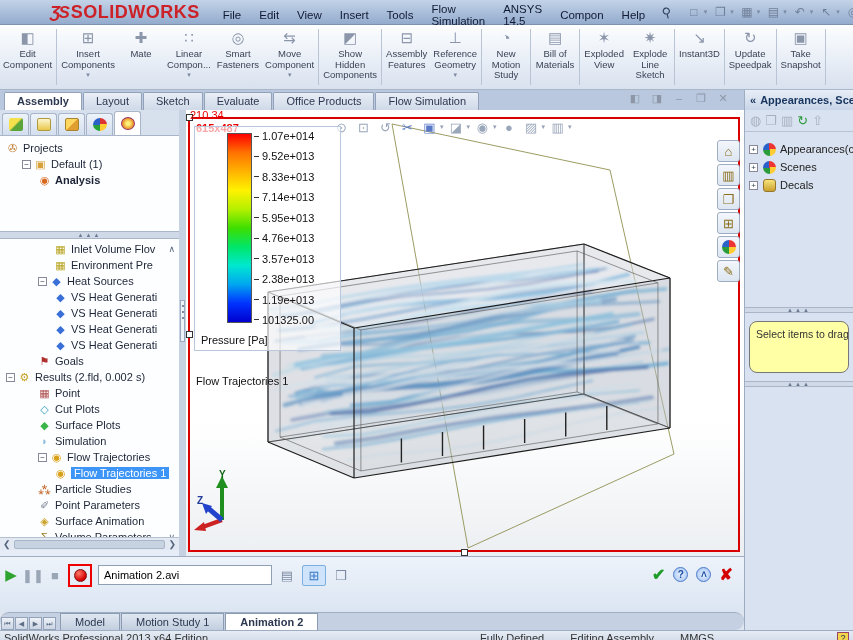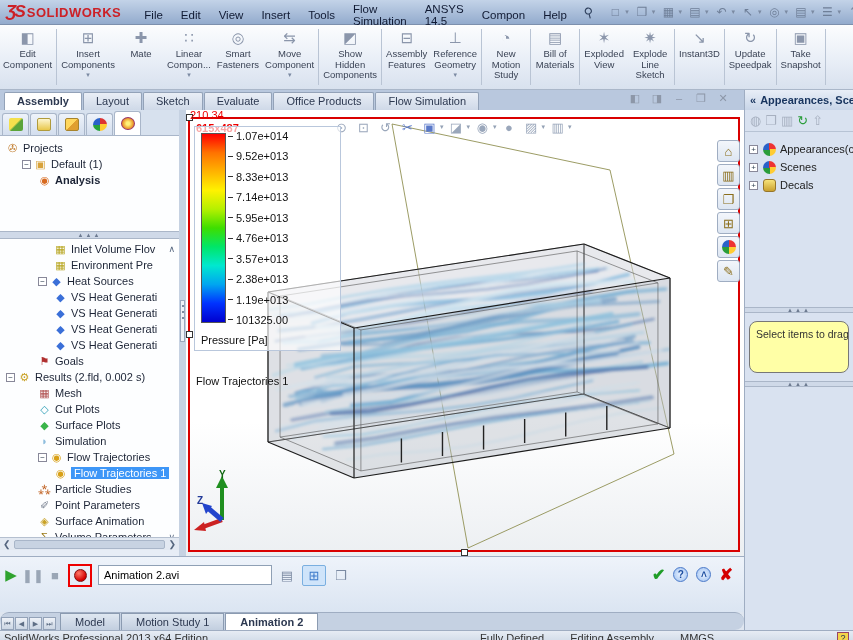--- a/index.html
+++ b/index.html
@@ -2,24 +2,24 @@
 <html><head>
 <meta charset="utf-8">
 <style>
   * { margin:0; padding:0; box-sizing:border-box; }
   html,body { width:853px; height:640px; overflow:hidden; }
   body { font-family:"Liberation Sans", sans-serif; font-size:11px; color:#222; }
   .app { position:relative; width:853px; height:640px; background:#dfe6f0; overflow:hidden; }
 
   
   .menubar { position:absolute; left:0; top:0; width:853px; height:25px;
-    background:linear-gradient(#c3d3e8,#93abcd); display:flex; align-items:center; border-bottom:1px solid #7d90ad;}
+    background:linear-gradient(#c3d3e8,#93abcd); display:flex; align-items:center; border-bottom:1px solid #7d90ad;padding-left:44px;}
   .logo { display:flex; align-items:baseline; gap:3px; padding:0 14px 0 6px; }
   .logo-glyph { color:#cc2127; font-weight:bold; font-style:italic; font-size:17px; letter-spacing:-2px;}
-  .logo-text { color:#cc2127; font-weight:bold; font-size:13px; letter-spacing:.5px;}
+  .logo-text { color:#cc2127; font-weight:bold; font-size:18px; letter-spacing:.5px;}
   .menus { display:flex; height:100%; align-items:center; }
   .menu-item { padding:0 9px; color:#101a33; font-size:11.5px; height:100%; display:flex; align-items:center; cursor:default;margin-top:6px;}
   .search-glyph { font-size:13px; color:#30415e; margin:0 8px; transform:rotate(-15deg);}
   .qbar { display:flex; align-items:center; gap:2px; margin-left:4px;}
   .qb { width:20px; height:19px; display:flex; align-items:center; justify-content:center;
         color:#6f7f98; font-size:12px; border:1px solid transparent; border-radius:2px;}
   .qb-arrow { font-size:7px; color:#7b8aa2; margin:0 1px 0 -2px;}
 
   
   .ribbon { position:absolute; left:0; top:25px; width:853px; height:65px;
@@ -70,21 +70,21 @@
   .v-handle i { display:block; width:2px; height:2px; background:#7a8aa0; margin:4px auto 0; }
 
   
   .viewport { position:absolute; left:186px; top:110px; width:558px; height:446px;
     background:linear-gradient(#ffffff 70%, #eceff2); overflow:hidden; }
   .rec-border { position:absolute; left:2px; top:7px; width:552px; height:435px; border:2px solid #d90000; }
   .rec-handle { position:absolute; width:7px; height:7px; background:#fff; border:1px solid #333; }
   .ov-coord { position:absolute; left:4px; top:-1px; color:#e00; font-size:11px; font-weight:normal;}
   .ov-dims  { position:absolute; left:10px; top:12px; color:#e00; font-size:11px; font-weight:bold;}
   .legend { position:absolute; left:8px; top:16px; width:147px; border:1px solid #b9c7dc; background:rgba(255,255,255,.65); padding:6px 4px 4px 6px;}
-  .legend-body { display:flex; }
+  .legend-body { display:flex;margin-left:26px; }
   .cbar { width:25px; height:190px; border:1px solid #555; }
   .cvals { display:flex; flex-direction:column; justify-content:space-between; height:196px; margin:-3px 0 0 2px;}
   .cval { display:flex; align-items:center; font-size:11px; color:#111; }
   .cval i { width:5px; height:1px; background:#333; margin-right:3px;}
   .legend-unit { font-size:11px; color:#111; margin-top:8px;}
   .legend-plot { position:absolute; left:10px; top:265px; font-size:11px; color:#111;}
   .hud { position:absolute; left:146px; top:8px; display:flex; gap:3px; align-items:center;}
   .hud-btn { width:19px; height:18px; display:flex; align-items:center; justify-content:center;
     color:#9aa7bb; font-size:13px;}
   .hud-btn.col { color:#5a79c9; }
@@ -377,21 +377,21 @@
           <span class="ticon" style="color: rgb(176, 48, 48);">⚑</span>
           <span class="tlabel">Goals</span>
         </div>
         <div class="tree-row" style="padding-left: 6px;">
           <span class="exp">−</span>
           <span class="ticon" style="color: rgb(201, 162, 39);">⚙</span>
           <span class="tlabel">Results (2.fld, 0.002 s)</span>
         </div>
         <div class="tree-row" style="padding-left: 38px;">
           <span class="ticon" style="color: rgb(176, 80, 80);">▦</span>
-          <span class="tlabel">Mesh</span>
+          <span class="tlabel">Point</span>
         </div>
         <div class="tree-row" style="padding-left: 38px;">
           <span class="ticon" style="color: rgb(42, 157, 181);">◇</span>
           <span class="tlabel">Cut Plots</span>
         </div>
         <div class="tree-row" style="padding-left: 38px;">
           <span class="ticon" style="color: rgb(58, 181, 74);">◆</span>
           <span class="tlabel">Surface Plots</span>
         </div>
         <div class="tree-row" style="padding-left: 38px;">

